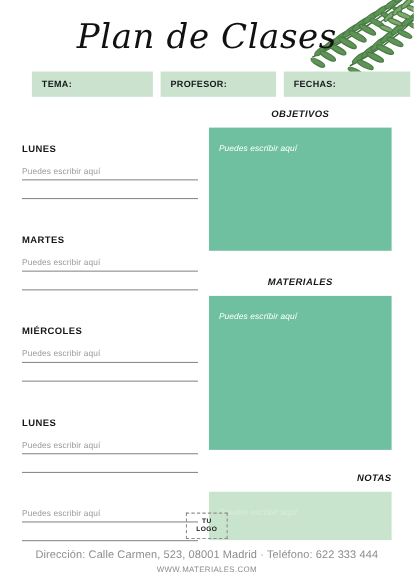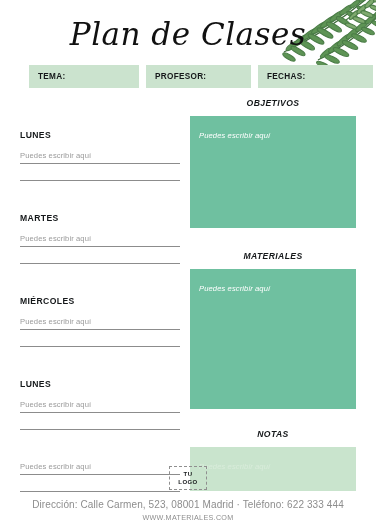--- a/index.html
+++ b/index.html
@@ -113,21 +113,21 @@
 
   
   .panel-heading {
     font-size: 8.6px;
     font-weight: bold;
     color: #15181a;
     letter-spacing: 0.4px;
     text-align: center;
     margin-bottom: 8px;
   }
-  .panel-heading.left-align { text-align: center; }
+  .panel-heading.left-align { text-align: right; }
   .panel-box {
     background: #6fc0a0;
     box-sizing: border-box;
     padding: 8px 9px;
   }
   .panel-box.light { background: #c9e4cd; }
   .panel-placeholder {
     font-size: 7.6px;
     color: #ffffff;
     letter-spacing: 0.1px;

